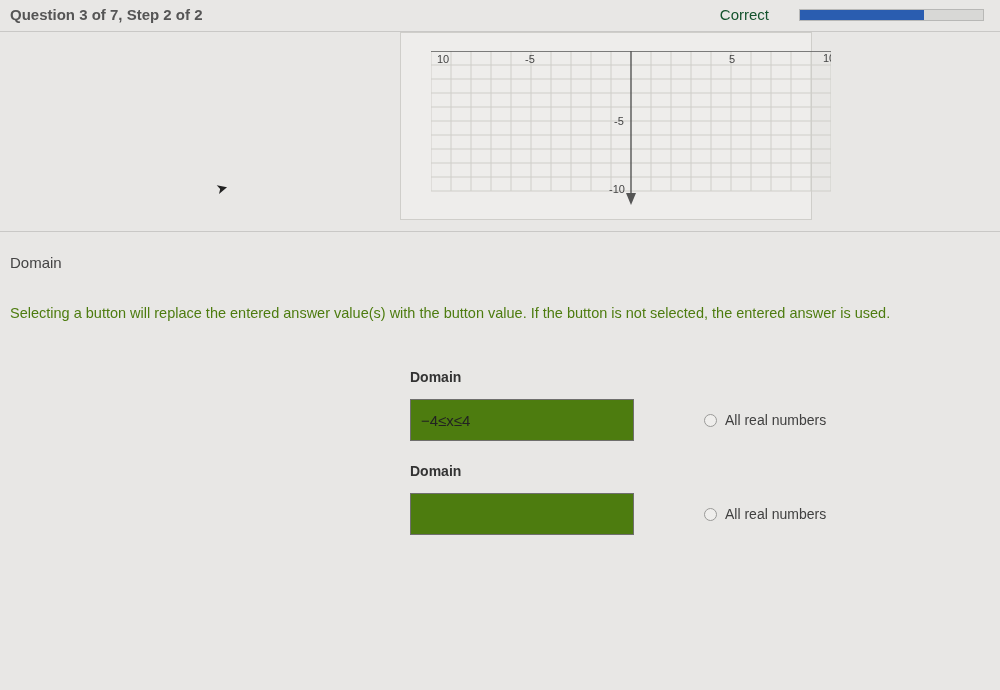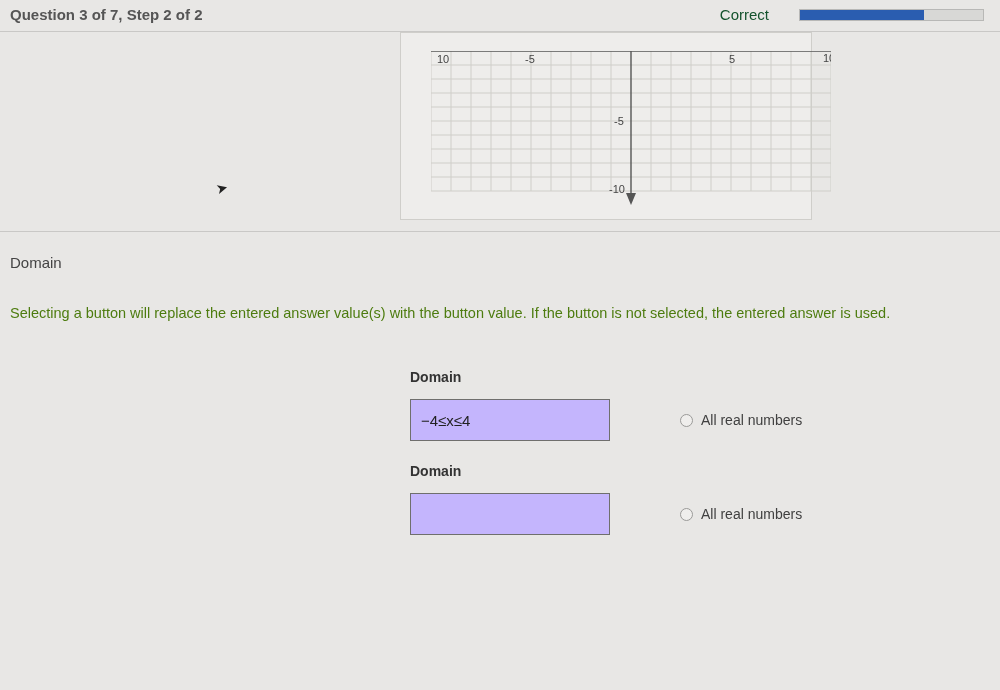--- a/index.html
+++ b/index.html
@@ -99,24 +99,24 @@
     font-weight: bold;
     color: #333;
     margin-bottom: 14px;
   }
   .field-row {
     display: flex;
     align-items: center;
     margin-bottom: 22px;
   }
   .text-input {
-    width: 200px;
+    width: 224px;
     height: 42px;
     border: 1.5px solid #6f6f6d;
-    background: #c4b5fd;
+    background: #4d7c0f;
     padding: 0 10px;
     font-size: 15px;
     color: #222;
     font-family: inherit;
   }
   .radio-wrap {
     display: flex;
     align-items: center;
     margin-left: 70px;
     font-size: 14px;

